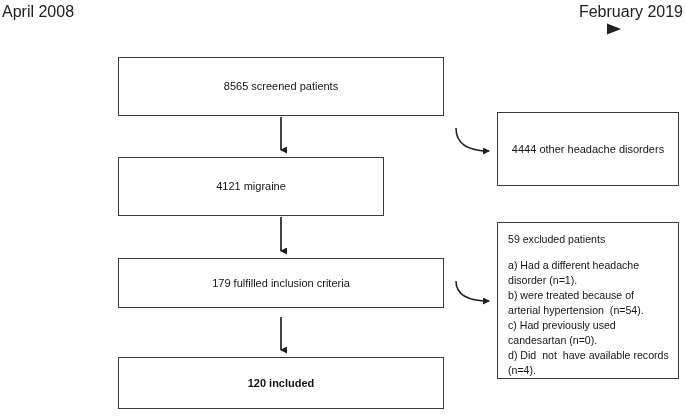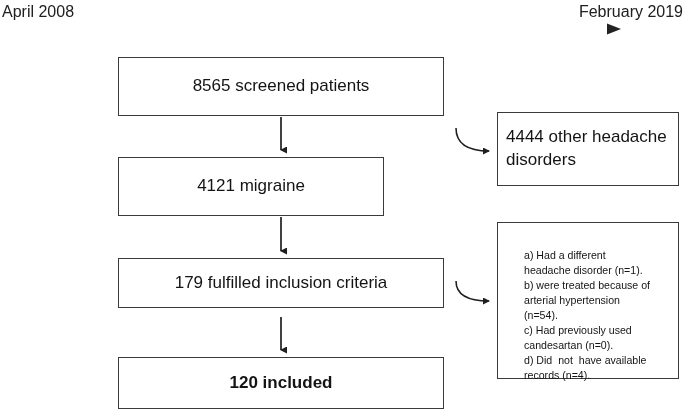--- a/index.html
+++ b/index.html
@@ -43,22 +43,22 @@
 
   
   .flow-box {
     position: absolute;
     box-sizing: border-box;
     border: 1.6px solid #3a3a3a;
     background: #ffffff;
     display: flex;
     align-items: center;
     justify-content: center;
-    text-align: left;
-    font-size: 17px;
+    text-align: right;
+    font-size: 11px;
     color: #141414;
     line-height: 1.35;
     padding: 4px 8px;
   }
   .flow-box.bold { font-weight: bold; }
 
   #box-screened  { left: 118px; top: 57px;  width: 326px; height: 59px; }
   #box-migraine  { left: 118px; top: 157px; width: 266px; height: 59px; }
   #box-inclusion { left: 118px; top: 258px; width: 326px; height: 50px; }
   #box-included  { left: 118px; top: 357px; width: 326px; height: 52px; }
@@ -69,21 +69,21 @@
 
   #box-excluded {
     left: 497px; top: 222px; width: 182px; height: 157px;
     display: block;
     text-align: left;
     padding: 9px 9px 6px 10px;
     font-size: 10.6px;
     line-height: 1.42;
   }
   #box-excluded .excluded-title { margin: 0 0 11px 0; }
-  #box-excluded .excluded-reason { margin: 16px; white-space: pre-wrap; }
+  #box-excluded .excluded-reason { margin: 0; white-space: pre-wrap; }
 
   
   .connector-svg {
     position: absolute;
     left: 0;
     top: 0;
     width: 685px;
     height: 420px;
     pointer-events: none;
   }
@@ -124,20 +124,21 @@
 
   <div class="flow-box bold" id="box-included">
     <span>120 included</span>
   </div>
 
   <div class="flow-box" id="box-other-headache">
     <span>4444 other headache disorders</span>
   </div>
 
   <div class="flow-box" id="box-excluded">
+    <p class="excluded-title">59 excluded patients</p>
     <p class="excluded-reason">a) Had a different headache disorder (n=1).
 b) were treated because of arterial hypertension  (n=54).
 c) Had previously used candesartan (n=0).
 d) Did  not  have available records (n=4).</p>
   </div>
 
   <svg class="connector-svg" viewBox="0 0 685 420">
     <defs>
       <marker id="arrowDown" markerWidth="7" markerHeight="7" refX="3.5" refY="6" orient="auto" markerUnits="userSpaceOnUse">
         <path d="M0,0 L7,0 L3.5,7 z" fill="#1f1f1f"></path>

